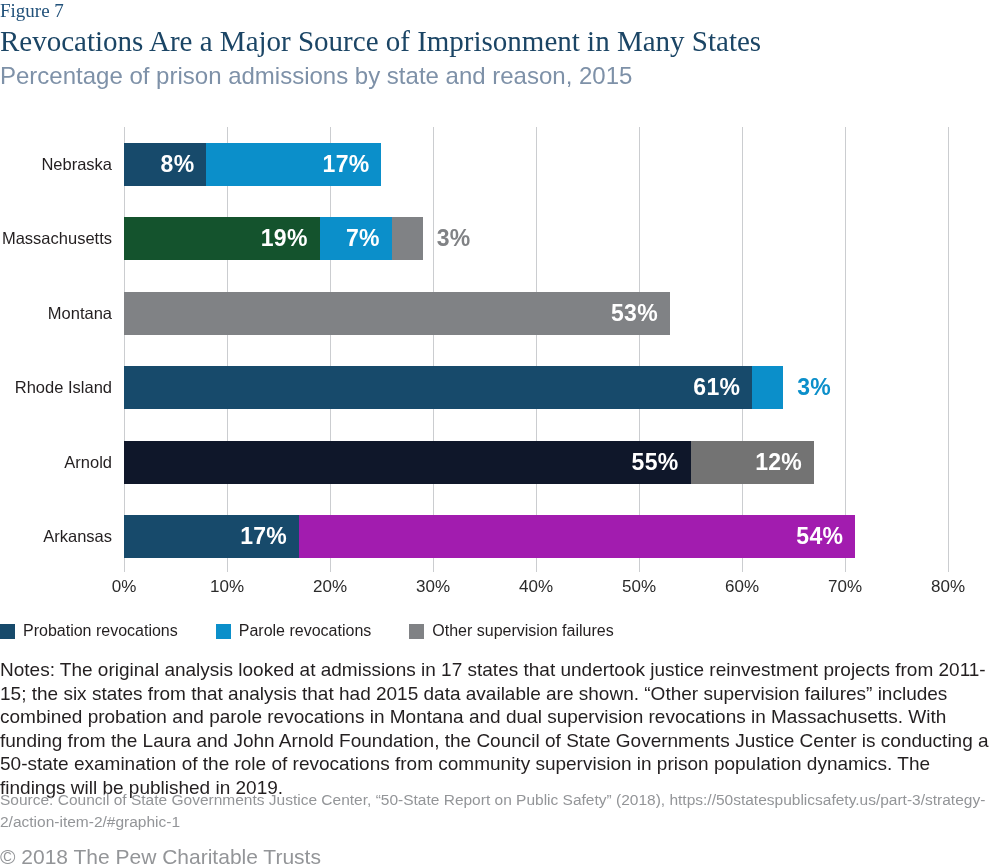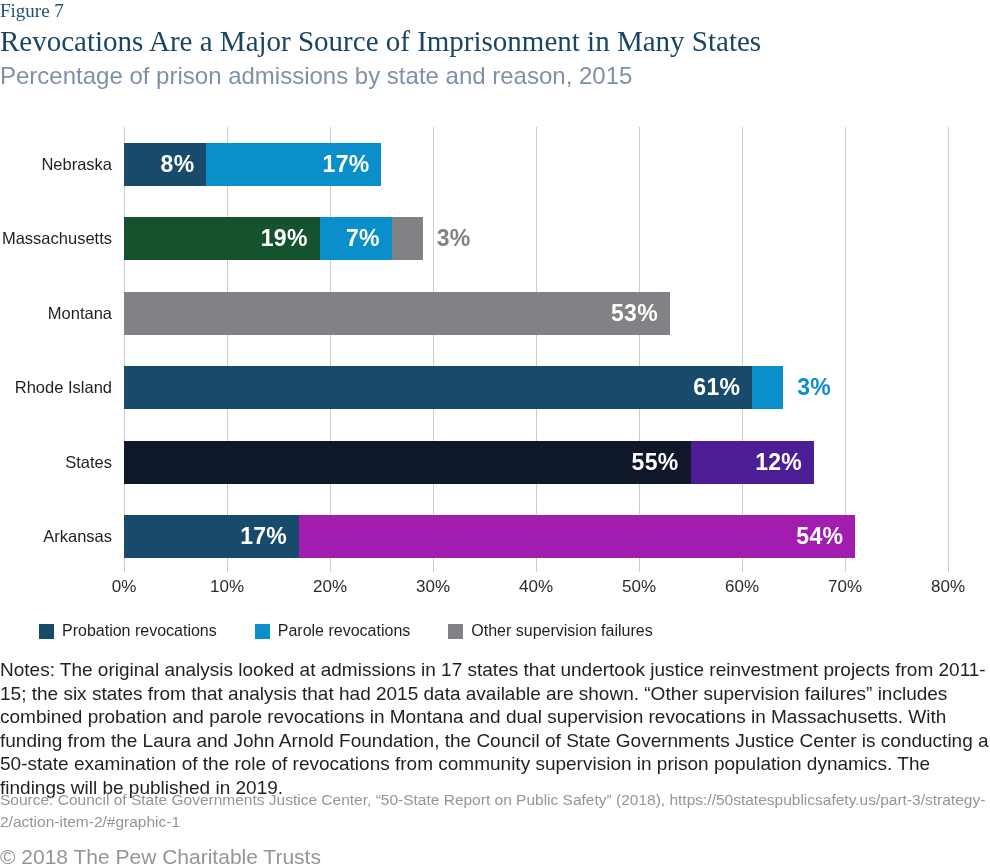--- a/index.html
+++ b/index.html
@@ -39,21 +39,21 @@
   .outside-label{
     position:absolute;top:0;height:43px;line-height:43px;margin-left:14px;
     font-weight:bold;font-size:23px;letter-spacing:0.3px;white-space:nowrap;
   }
   .ticks{position:absolute;top:577px;left:124px;width:824px;height:22px;}
   .tick-label{
     position:absolute;top:0;width:70px;text-align:center;
     font-size:17px;color:#2b2b2b;
   }
   .legend{
-    position:absolute;top:622px;left:0;display:flex;gap:38px;align-items:center;padding-left:39px;
+    position:absolute;top:622px;left:0;display:flex;gap:38px;align-items:center;
   }
   .legend-item{display:flex;align-items:center;gap:8px;font-size:16px;color:#231f20;}
   .legend-swatch{width:15px;height:15px;flex:0 0 auto;}
   .notes{
     position:absolute;top:658px;left:0;width:990px;
     font-size:19px;line-height:23.5px;color:#231f20;
   }
   .source{
     position:absolute;top:789px;left:0;width:990px;
     font-size:15.5px;line-height:22px;color:#939598;
@@ -119,26 +119,26 @@
           <div class="cat-label">Rhode Island</div>
           <div class="track">
             <div class="seg" style="left: 0%; width: 76.25%; background: rgb(23, 74, 107);">
               <span class="seg-label">61%</span>
             </div>
             <div class="seg" style="left: 76.25%; width: 3.75%; background: rgb(11, 143, 202);"></div>
             <div class="outside-label" style="left: 80%; color: rgb(11, 143, 202);">3%</div>
           </div>
         </div>
         <div class="row" style="top: 440.6px;">
-          <div class="cat-label">States</div>
+          <div class="cat-label">Arnold</div>
           <div class="track">
             <div class="seg" style="left: 0%; width: 68.75%; background: #0f172a;">
               <span class="seg-label">55%</span>
             </div>
-            <div class="seg" style="left: 68.75%; width: 15%; background: #4c1d95;">
+            <div class="seg" style="left: 68.75%; width: 15%; background: #737373;">
               <span class="seg-label">12%</span>
             </div>
           </div>
         </div>
         <div class="row" style="top: 515px;">
           <div class="cat-label">Arkansas</div>
           <div class="track">
             <div class="seg" style="left: 0%; width: 21.25%; background: rgb(23, 74, 107);">
               <span class="seg-label">17%</span>
             </div>

